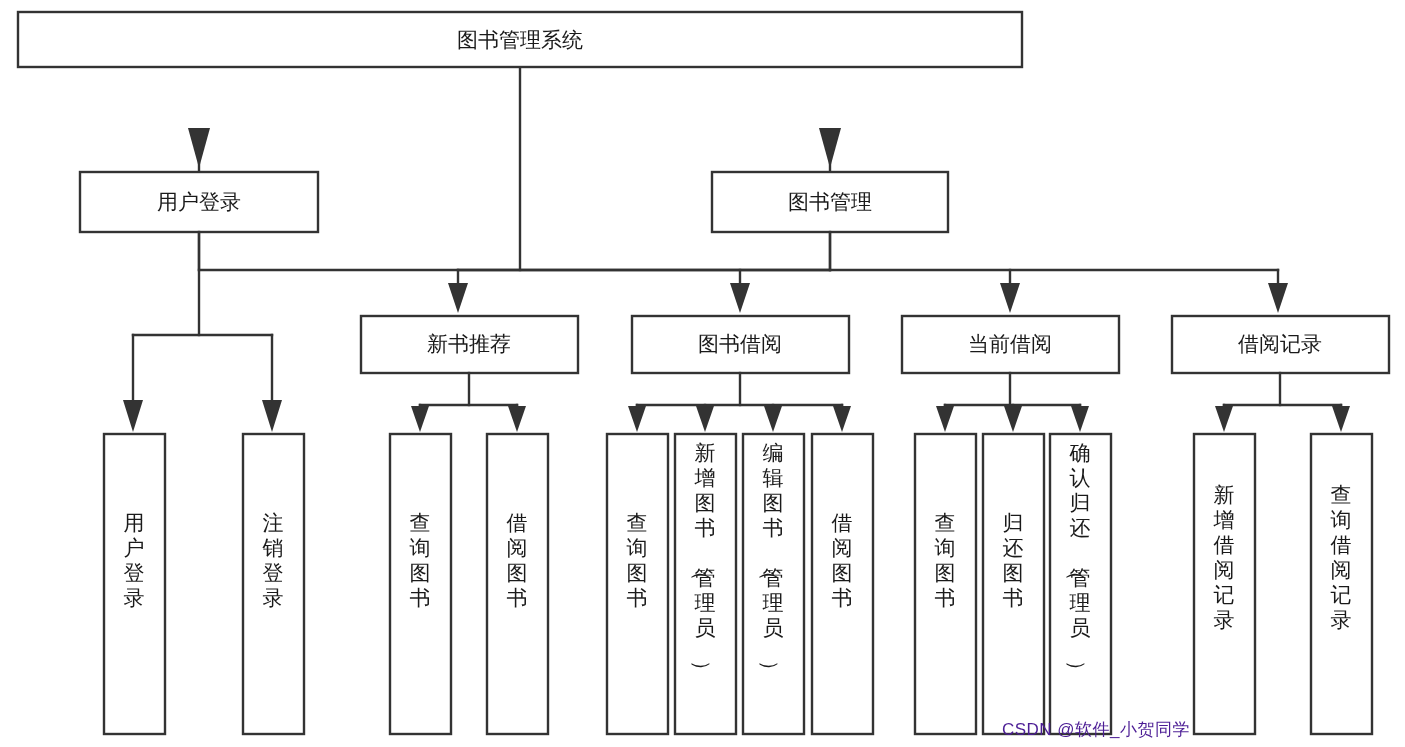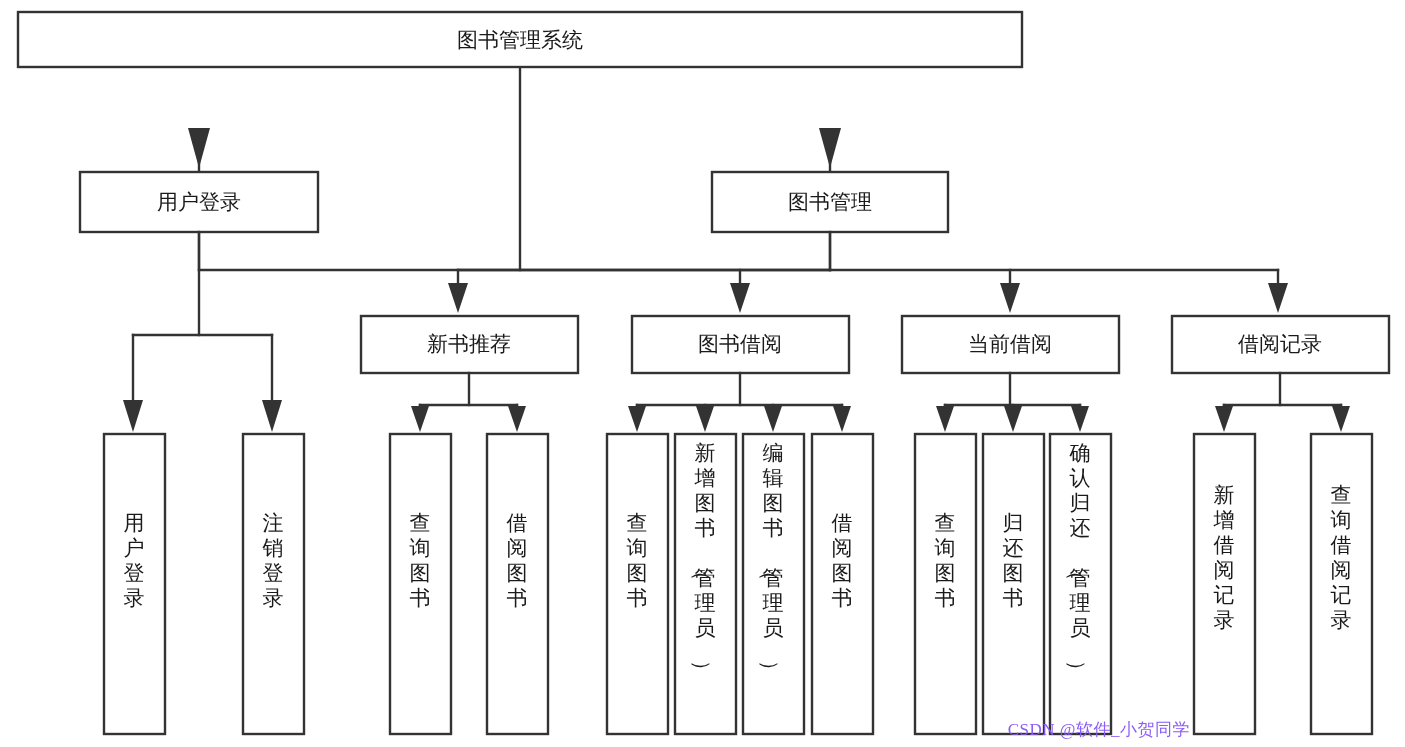--- a/index.html
+++ b/index.html
@@ -53,23 +53,23 @@
   .node-label-vertical {
     font-family: "DejaVu Sans", "Liberation Sans", sans-serif;
     fill: #1a1a1a;
     font-size: 21px;
     text-anchor: middle;
   }
   .watermark {
     position: absolute;
     right: 14px;
     bottom: 6px;
-    font-family: Liberation Serif, serif;
+    font-family: Liberation Sans, sans-serif;
     font-size: 17px;
-    color: #8b5cf6;
+    color: #4c1d95;
     letter-spacing: 0.5px;
     white-space: nowrap;
     pointer-events: none;
   }
 </style>
 </head>
 <body>
 
 <div id="diagram-root">
 

